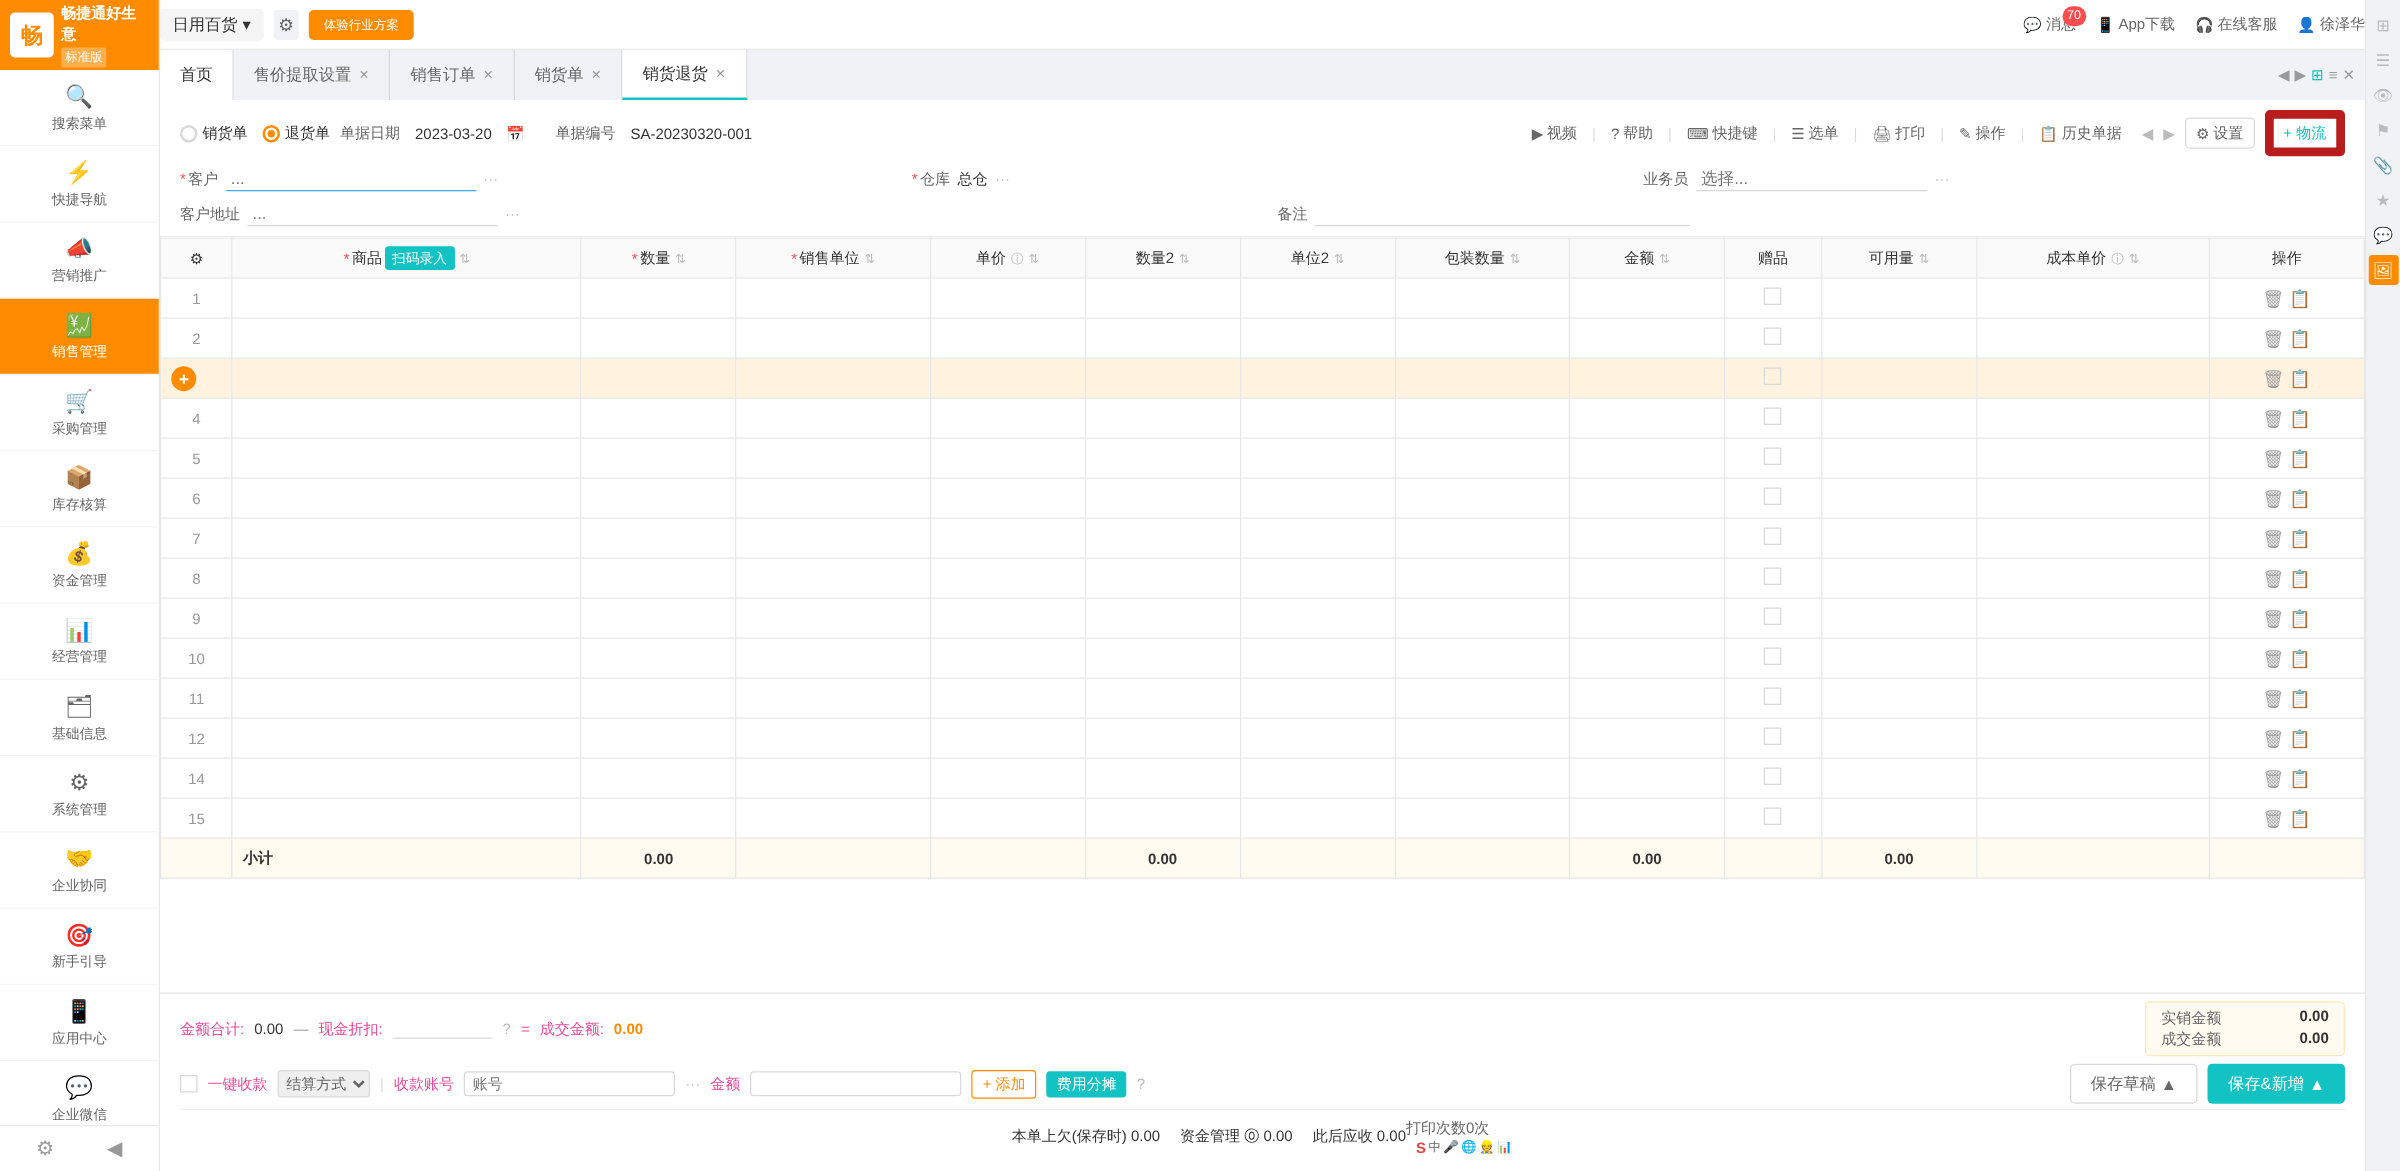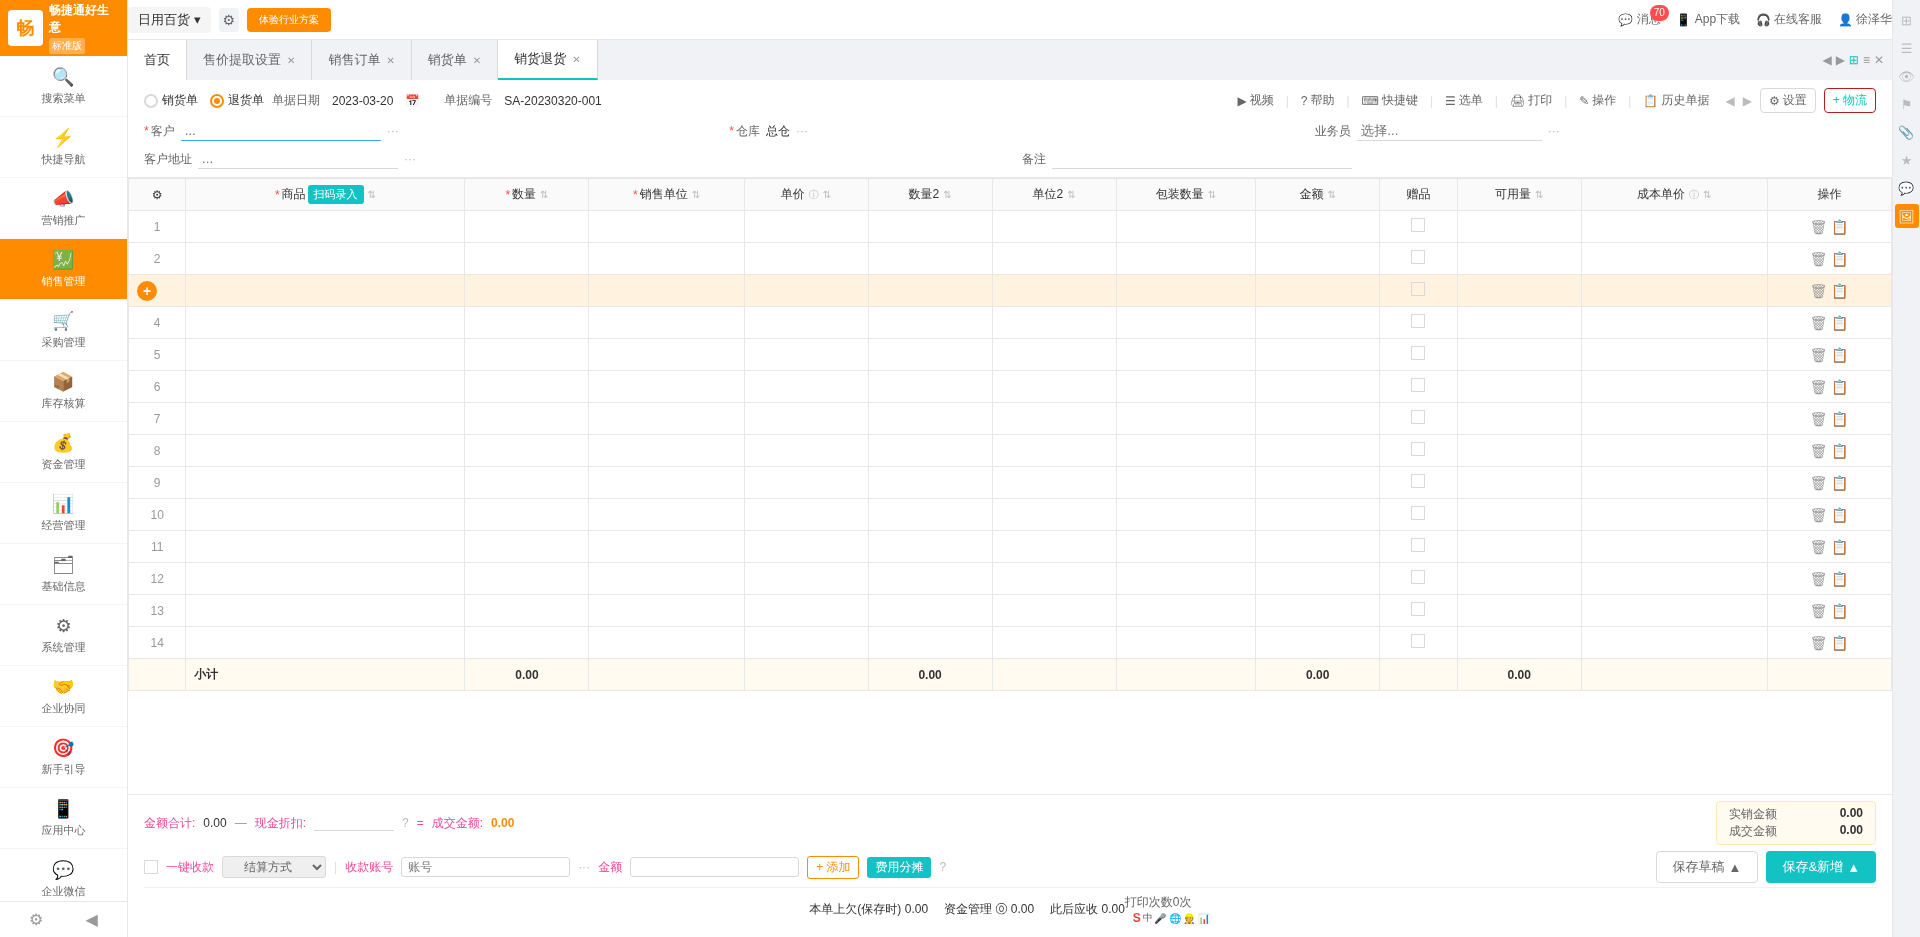--- a/index.html
+++ b/index.html
@@ -49,21 +49,21 @@
     .radio-circle.checked::after { content: ''; position: absolute; width: 6px; height: 6px; background: #ff8c00; border-radius: 50%; top: 50%; left: 50%; transform: translate(-50%, -50%); }
     
     .form-label { color: #666; white-space: nowrap; }
     .required { color: #ff4d4f; margin-right: 2px; }
     .form-value { color: #333; padding: 0 4px; }
     .form-input { border: none; border-bottom: 1px solid #d9d9d9; outline: none; padding: 2px 4px; min-width: 120px; color: #333; background: transparent; }
     
     .toolbar-right { margin-left: auto; display: flex; align-items: center; gap: 8px; }
     .toolbar-btn { display: flex; align-items: center; gap: 3px; color: #666; cursor: pointer; font-size: 12px; padding: 2px 4px; }
     .settings-btn { border: 1px solid #d9d9d9; border-radius: 4px; padding: 3px 8px; display: flex; align-items: center; gap: 3px; cursor: pointer; color: #666; font-size: 12px; }
-    .add-logistics-btn { background: #fff; border: 1px solid #b91c1c; color: #13c2c2; border-radius: 4px; padding: 3px 8px; cursor: pointer; font-size: 12px; }
+    .add-logistics-btn { background: #fff; border: 7px solid #b91c1c; color: #13c2c2; border-radius: 4px; padding: 3px 8px; cursor: pointer; font-size: 12px; }
     
     
     .table-container { flex: 1; overflow: auto; background: #fff; }
     .data-table { width: 100%; border-collapse: collapse; font-size: 12px; }
     .data-table thead tr { background: #fafafa; }
     .data-table th { border: 1px solid #e8e8e8; padding: 6px 8px; text-align: center; font-weight: normal; color: #333; white-space: nowrap; font-size: 12px; position: relative; }
     .data-table td { border: 1px solid #e8e8e8; padding: 4px 8px; text-align: center; height: 32px; }
     .data-table tbody tr.active-row { background: #fff3e0; }
     .data-table .row-num { color: #999; width: 30px; }
     
@@ -80,21 +80,21 @@
     .subtotal-row td { color: #333; }
     
     
     .footer-area { background: #fff; border-top: 1px solid #e8e8e8; padding: 6px 16px; }
     .footer-row1 { display: flex; align-items: center; gap: 8px; margin-bottom: 6px; font-size: 12px; }
     .footer-label { color: #ec4899; }
     .footer-value { color: #333; }
     .footer-dash { color: #999; }
     .footer-row2 { display: flex; align-items: center; gap: 8px; font-size: 12px; }
     .payment-checkbox { width: 14px; height: 14px; border: 1px solid #d9d9d9; display: inline-block; }
-    .payment-select { border: 1px solid #d9d9d9; border-radius: 3px; padding: 2px 17px; font-size: 12px; color: #666; cursor: pointer; }
+    .payment-select { border: 1px solid #d9d9d9; border-radius: 3px; padding: 2px 2px; font-size: 12px; color: #666; cursor: pointer; }
     .payment-input { border: 1px solid #d9d9d9; border-radius: 3px; padding: 2px 6px; font-size: 12px; min-width: 60px; }
     .add-btn { background: #fff; border: 1px solid #ff8c00; color: #ff8c00; border-radius: 3px; padding: 2px 8px; cursor: pointer; font-size: 12px; }
     .fee-split-btn { background: #13c2c2; color: #fff; border: none; border-radius: 3px; padding: 2px 8px; cursor: pointer; font-size: 12px; }
     .help-icon { color: #bbb; cursor: pointer; }
     
     .footer-bottom { display: flex; align-items: center; justify-content: center; padding: 6px 0; border-top: 1px solid #f0f0f0; margin-top: 4px; font-size: 12px; }
     .footer-stats { display: flex; gap: 16px; color: #666; }
     .footer-stats span { color: #333; }
     .print-info { color: #666; }
     .summary-panel { background: #fffbf0; border: 1px solid #ffe7ba; border-radius: 4px; padding: 4px 12px; font-size: 12px; min-width: 160px; }
@@ -648,41 +648,41 @@
       <td></td>
       <td></td>
       <td>
         <div class="action-btns">
           <button class="action-btn">🗑</button>
           <button class="action-btn">📋</button>
         </div>
       </td>
     </tr>
             <tr>
-      <td class="row-num">13</td>
-      <td></td>
-      <td></td>
-      <td></td>
-      <td></td>
-      <td></td>
-      <td></td>
-      <td></td>
-      <td></td>
-      <td><span class="gift-checkbox"></span></td>
-      <td></td>
-      <td></td>
-      <td>
-        <div class="action-btns">
-          <button class="action-btn">🗑</button>
-          <button class="action-btn">📋</button>
-        </div>
-      </td>
-    </tr>
-            <tr>
       <td class="row-num">14</td>
+      <td></td>
+      <td></td>
+      <td></td>
+      <td></td>
+      <td></td>
+      <td></td>
+      <td></td>
+      <td></td>
+      <td><span class="gift-checkbox"></span></td>
+      <td></td>
+      <td></td>
+      <td>
+        <div class="action-btns">
+          <button class="action-btn">🗑</button>
+          <button class="action-btn">📋</button>
+        </div>
+      </td>
+    </tr>
+            <tr>
+      <td class="row-num">15</td>
       <td></td>
       <td></td>
       <td></td>
       <td></td>
       <td></td>
       <td></td>
       <td></td>
       <td></td>
       <td><span class="gift-checkbox"></span></td>
       <td></td>

